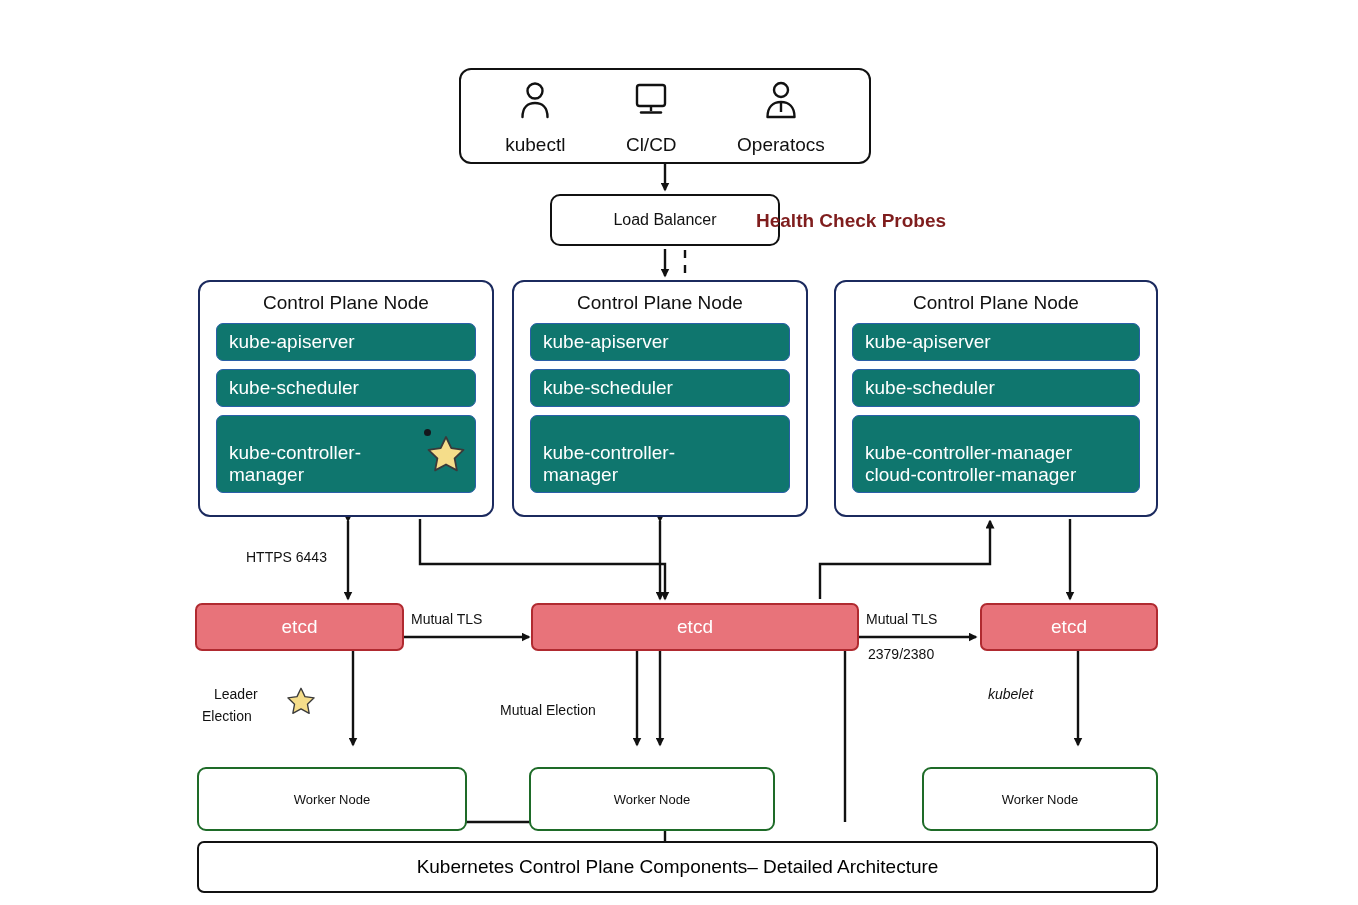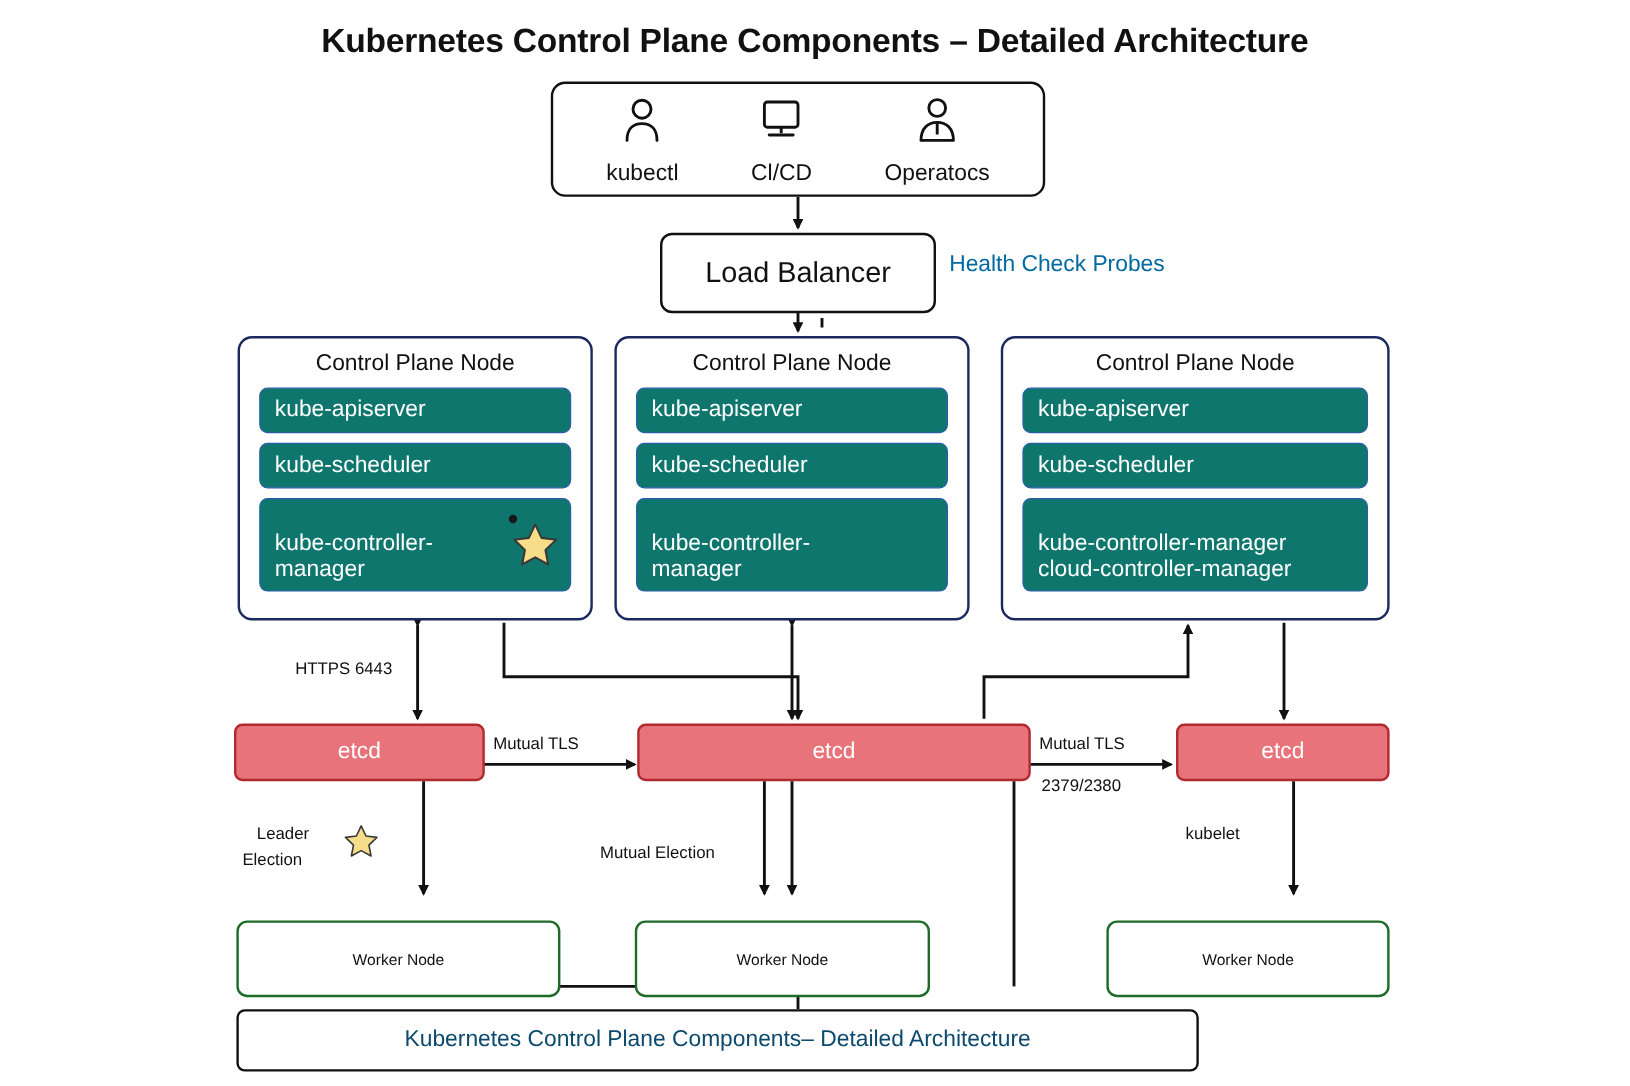--- a/index.html
+++ b/index.html
@@ -56,32 +56,32 @@
     flex-direction: column;
     align-items: center;
     gap: 15px;
   }
   .client .cicon { height: 42px; display: flex; align-items: flex-end; }
   .client .clabel { font-size: 19px; color: #111111; }
 
   
   #loadbalancer {
     left: 550px; top: 194px;
-    width: 230px; height: 67px;
+    width: 230px; height: 52px;
     border: 2.5px solid #111111;
     border-radius: 10px;
-    font-size: 24px;
+    font-size: 16px;
     color: #111111;
   }
   #healthcheck {
     position: absolute;
-    left: 791px; top: 210px;
-    font-size: 19px;
-    font-weight: normal;
-    color: #0369a1;
+    left: 756px; top: 210px;
+    font-size: 19px;
+    font-weight: bold;
+    color: #7f1d1d;
     white-space: nowrap;
   }
 
   
   .cpnode {
     position: absolute;
     top: 280px;
     height: 237px;
     border: 2px solid #1b2a5e;
     border-radius: 12px;
@@ -155,25 +155,25 @@
     color: #111111;
     font-size: 13px;
     display: flex;
     align-items: center;
     justify-content: center;
   }
 
   
   #footerbar {
     left: 197px; top: 841px;
-    width: 802px; height: 52px;
+    width: 961px; height: 52px;
     border: 2.5px solid #111111;
     border-radius: 7px;
     font-size: 19px;
-    color: #0c4a6e;
+    color: #000000;
   }
 
   
   .elabel {
     position: absolute;
     font-size: 14px;
     color: #111111;
     white-space: nowrap;
   }
   #lbl-leader-star { position: absolute; width: 30px; height: 30px; }
@@ -219,21 +219,20 @@
       <path d="M660,651 L660,745" marker-end="url(#arrow)"></path>
 
       <path d="M1078,651 L1078,745" marker-end="url(#arrow)"></path>
 
       <path d="M330,801 L330,822 L665,822 L665,841"></path>
 
       <path d="M845,651 L845,822"></path>
     </g>
   </svg>
 
-  <div id="title">Kubernetes Control Plane Components – Detailed Architecture</div>
 
   <div id="clients" class="node">
 
     <div class="client">
       <span class="cicon">
         <svg width="40" height="40" viewBox="0 0 40 40">
           <circle cx="20" cy="12" r="7.5" fill="none" stroke="#111" stroke-width="2.4"></circle>
           <path d="M7.5,38 C7.5,28 13,24 20,24 C27,24 32.5,28 32.5,38" fill="none" stroke="#111" stroke-width="2.4" stroke-linecap="round"></path>
         </svg>
       </span>
@@ -329,15 +328,15 @@
   <div class="elabel" style="left:214px; top:686px;">Leader</div>
   <div class="elabel" style="left:202px; top:708px;">Election</div>
   <span id="lbl-leader-star" style="left:286px; top:686px;">
     <svg width="30" height="30" viewBox="0 0 40 40">
       <path d="M20,3 L25.3,14.2 L37.5,15.8 L28.6,24.3 L30.9,36.4 L20,30.5 L9.1,36.4 L11.4,24.3 L2.5,15.8 L14.7,14.2 Z" fill="#f5dd8a" stroke="#3a3a3a" stroke-width="1.8" stroke-linejoin="round"></path>
     </svg>
   </span>
 
   <div class="elabel" style="left:500px; top:702px;">Mutual Election</div>
 
-  <div class="elabel" style="left:988px; top:686px;">kubelet</div>
+  <div class="elabel" style="left:988px; top:686px;font-style:italic;">kubelet</div>
 
 </div>
 
 </body></html>

